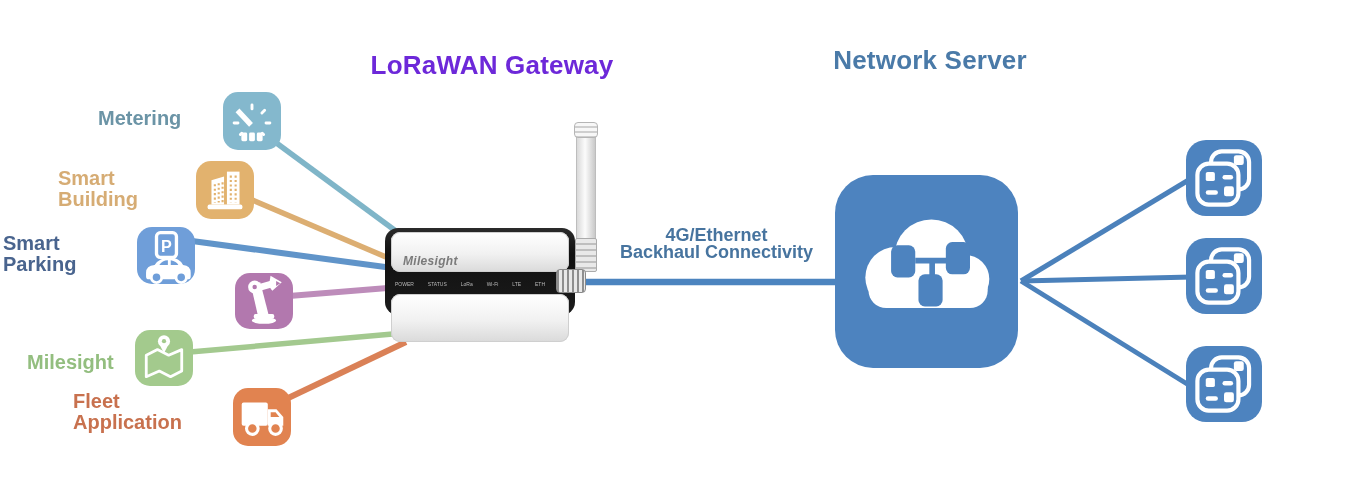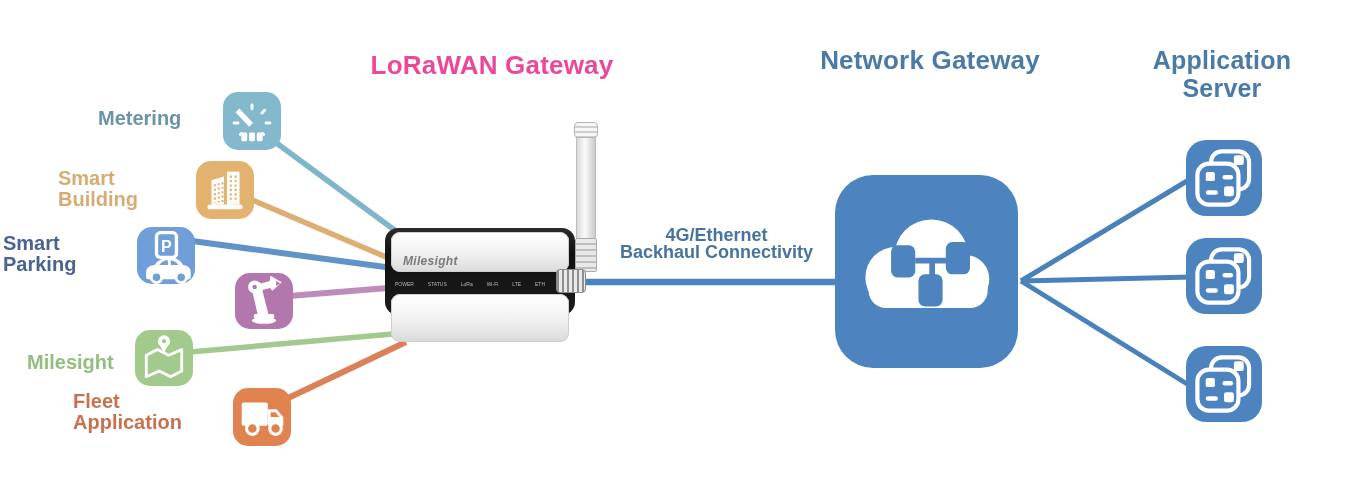--- a/index.html
+++ b/index.html
@@ -83,23 +83,22 @@
     <line x1="190" y1="352" x2="404" y2="333" stroke-width="5.5" stroke="#a3c98f"></line>
     <line x1="284" y1="400" x2="406" y2="342" stroke-width="6" stroke="#da8157"></line>
 
     <line x1="568" y1="282" x2="842" y2="282" stroke-width="6.5" stroke="#4c84bf"></line>
 
     <line x1="1021" y1="281" x2="1192" y2="178" stroke-width="5" stroke="#4b81bb"></line>
     <line x1="1021" y1="281" x2="1192" y2="277" stroke-width="5" stroke="#4b81bb"></line>
     <line x1="1021" y1="281" x2="1192" y2="387" stroke-width="5" stroke="#4b81bb"></line>
   </svg>
 
-  <div class="sec-title t-gateway" style="color: #ec4899;">LoRaWAN Gateway</div>
-  <div class="sec-title t-network" style="color: rgb(74, 122, 168);">Network Gateway</div>
-  <div class="sec-title t-apps" style="color: rgb(74, 122, 168);">Application Server</div>
+  <div class="sec-title t-gateway" style="color: #6d28d9;">LoRaWAN Gateway</div>
+  <div class="sec-title t-network" style="color: rgb(74, 122, 168);">Network Server</div>
 
   <div class="uc-label lb-metering" style="color: rgb(107, 148, 166);">
     <span>Metering</span>
   </div>
   <div class="uc-label lb-building" style="color: rgb(214, 172, 116);">
     <span>Smart</span><br>
     <span>Building</span>
   </div>
   <div class="uc-label lb-parking" style="color: rgb(73, 100, 142);">
     <span>Smart</span><br>

